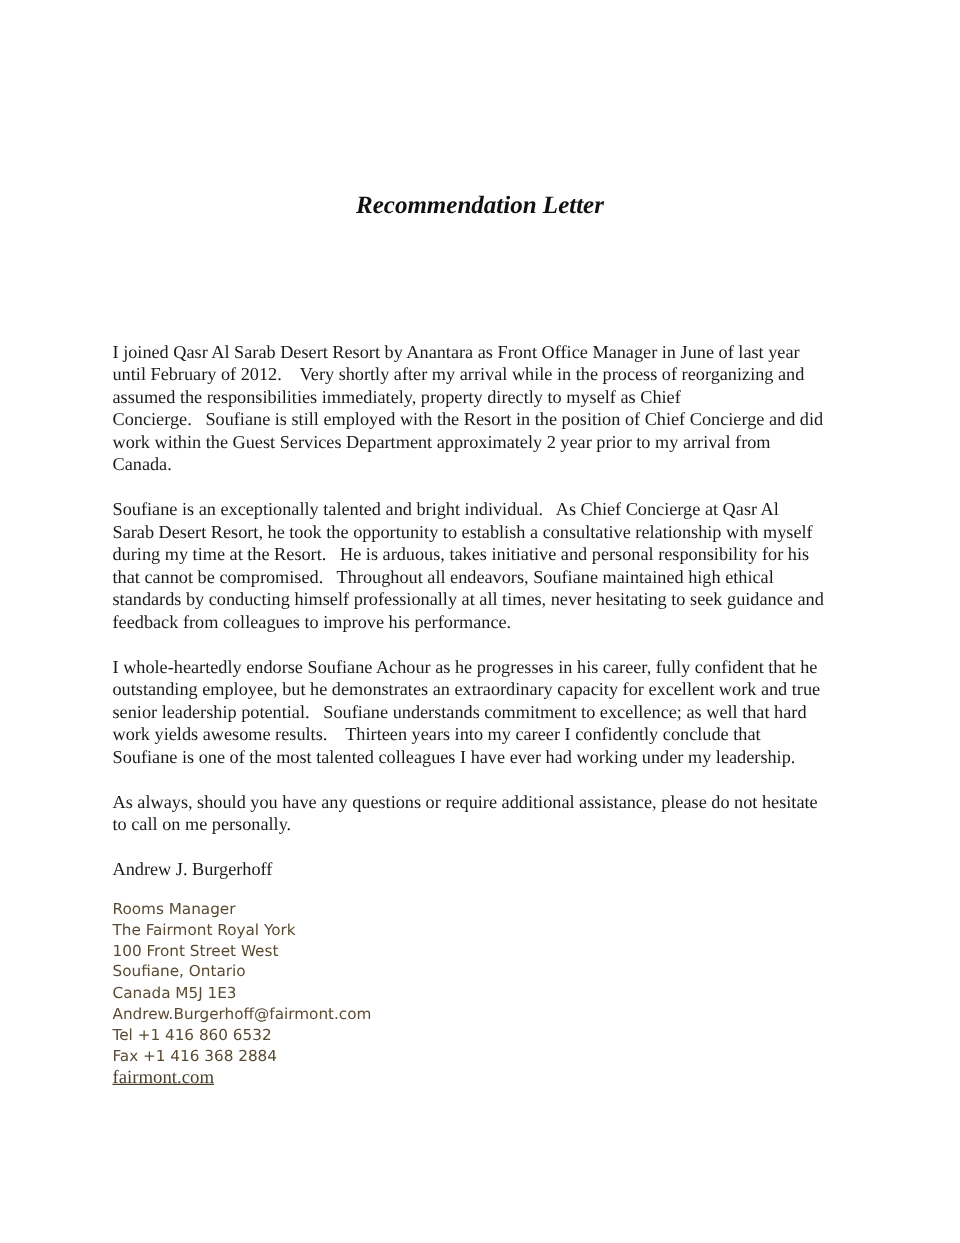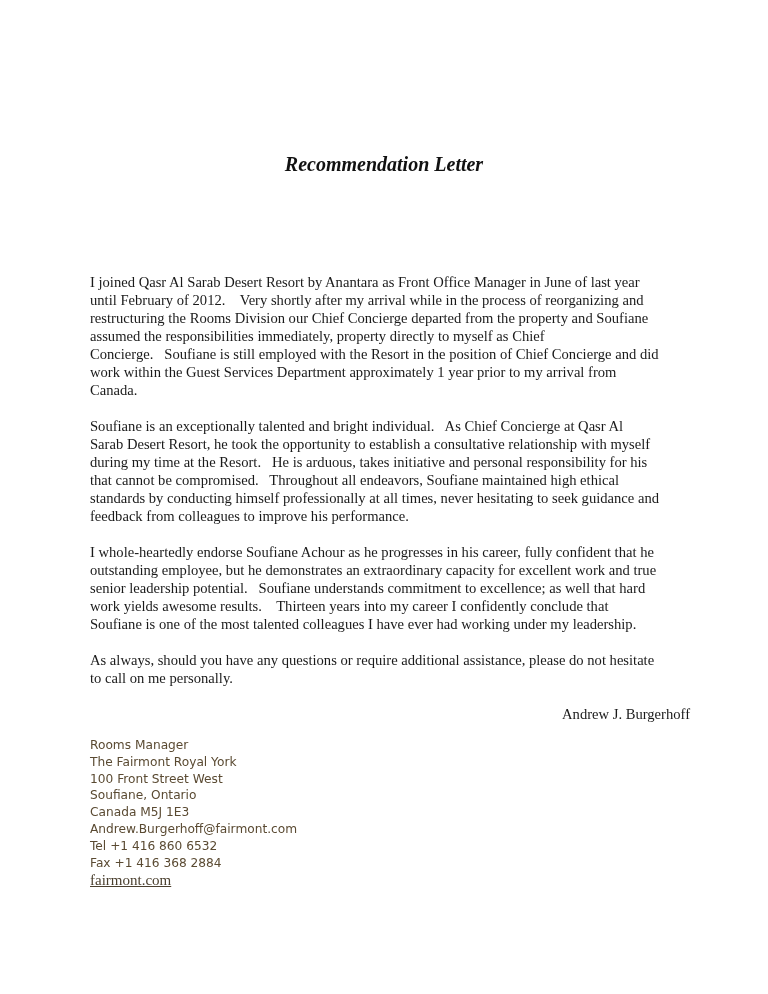--- a/index.html
+++ b/index.html
@@ -9,42 +9,41 @@
       position: absolute; left: 0; top: 136px; width: 768px; text-align: center;
       font-family: "Liberation Serif", serif; font-weight: bold; font-style: italic;
       font-size: 20px; color: #111;
     }
     .body {
       position: absolute; left: 90px; top: 220px; width: 600px;
       font-family: "Liberation Serif", serif; font-size: 14.6px; line-height: 18px; color: #1a1a1a; margin-top: 36px;
     }
     .para { margin: 0 0 18px 0; white-space: normal; }
     .line { display: block; white-space: pre; }
-    .signer { margin: 0 0 14px 0; text-align: right; }
+    .signer { margin: 0 0 14px 0; }
     .sig-block {
       font-family: "DejaVu Sans", "Liberation Sans", sans-serif; font-size: 12.2px; line-height: 16.8px;
       color: #5a4a32;
     }
     .sig-block .line { white-space: pre; }
     .sig-web { font-family: "Liberation Serif", serif; font-size: 15px; color: #4a3f2e; line-height: 19px; text-decoration: underline; }
   </style>
 </head>
 <body>
 
 <div class="page">
   <div class="title">Recommendation Letter</div>
 
   <div class="body">
     <p class="para">
       <span class="line">I joined Qasr Al Sarab Desert Resort by Anantara as Front Office Manager in June of last year</span>
       <span class="line">until February of 2012.    Very shortly after my arrival while in the process of reorganizing and</span>
-      <span class="line">restructuring the Rooms Division our Chief Concierge departed from the property and Soufiane</span>
       <span class="line">assumed the responsibilities immediately, property directly to myself as Chief</span>
       <span class="line">Concierge.   Soufiane is still employed with the Resort in the position of Chief Concierge and did</span>
-      <span class="line">work within the Guest Services Department approximately 1 year prior to my arrival from</span>
+      <span class="line">work within the Guest Services Department approximately 2 year prior to my arrival from</span>
       <span class="line">Canada.</span>
     </p>
     <p class="para">
       <span class="line">Soufiane is an exceptionally talented and bright individual.   As Chief Concierge at Qasr Al</span>
       <span class="line">Sarab Desert Resort, he took the opportunity to establish a consultative relationship with myself</span>
       <span class="line">during my time at the Resort.   He is arduous, takes initiative and personal responsibility for his</span>
       <span class="line">that cannot be compromised.   Throughout all endeavors, Soufiane maintained high ethical</span>
       <span class="line">standards by conducting himself professionally at all times, never hesitating to seek guidance and</span>
       <span class="line">feedback from colleagues to improve his performance.</span>
     </p>

